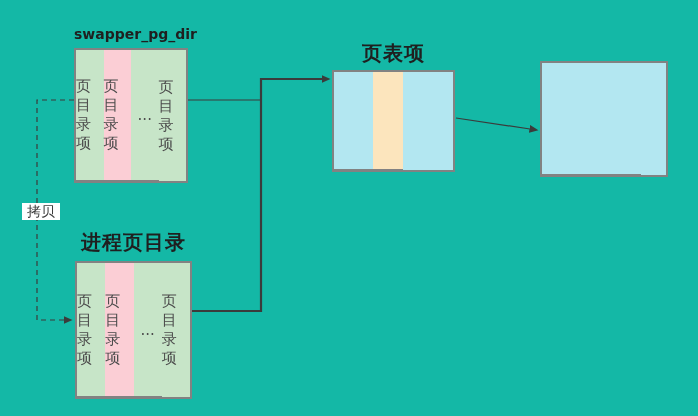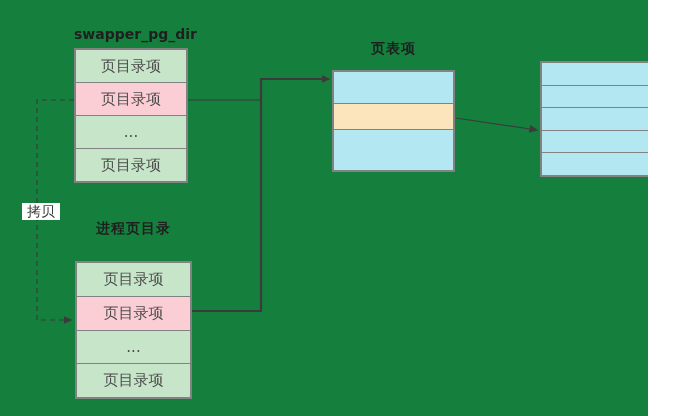--- a/index.html
+++ b/index.html
@@ -1,35 +1,35 @@
 <!DOCTYPE html>
 <html style="--green: #c7e5c8; --pink: #fbced5; --cyan: #b3e7f1; --orange: #fce5bd; --border: #828282; --line: #3b3b3b; --row-text: #4c4c4c; --title-text: #1f1f1f;"><head>
 <meta charset="utf-8">
 <style>
   html,body{margin:0;padding:0;background:#ffffff;}
   .canvas{
-    position:relative;width:648px;height:416px;background:#15803d;
+    position:relative;width:698px;height:416px;background:#14b8a6;
     font-family:"DejaVu Sans","Liberation Sans",sans-serif;overflow:hidden;
   }
   .tbl{
-    position:absolute;display:flex;flex-direction:column;
+    position:absolute;display:flex;flex-direction:row;
     border:2px solid var(--border);box-sizing:border-box;background:#fff;
   }
   .trow{
     border-bottom:1.5px solid var(--border);
     display:flex;align-items:center;justify-content:center;
     font-size:15px;color:var(--row-text);box-sizing:border-box;
     flex:1;
   }
   .trow:last-child{border-bottom:none;}
   .title{
     position:absolute;font-weight:bold;color:var(--title-text);
     text-align:center;white-space:nowrap;
   }
-  .title-cn{font-size:14px;letter-spacing:1px;}
+  .title-cn{font-size:20px;letter-spacing:1px;}
   .title-latin{font-size:14px;letter-spacing:0;}
   svg.connectors{position:absolute;left:0;top:0;width:698px;height:416px;}
   svg.connectors path{fill:none;stroke:var(--line);}
   .lbl-copy{
     position:absolute;left:22px;top:203px;width:38px;height:17px;
     background:#ffffff;font-size:14px;line-height:17px;color:#3d3d3d;
     text-align:center;
   }
 </style>
 </head>
@@ -52,21 +52,21 @@
   <div class="title title-latin" style="left:74px;top:26px;width:114px;">swapper_pg_dir</div>
   <div class="tbl" style="left:74px;top:48px;width:114px;height:135px;">
     <div class="trow" style="background: rgb(199, 229, 200);">页目录项</div>
     <div class="trow" style="background: rgb(251, 206, 213);">页目录项</div>
     <div class="trow" style="background: rgb(199, 229, 200);">...</div>
     <div class="trow" style="background: rgb(199, 229, 200);">页目录项</div>
   </div>
 
   <div class="lbl-copy">拷贝</div>
 
-  <div class="title title-cn" style="left:75px;top:220px;width:117px;">进程页目录</div>
+  <div class="title title-cn" style="left:75px;top:229px;width:117px;">进程页目录</div>
   <div class="tbl" style="left:75px;top:261px;width:117px;height:138px;">
     <div class="trow" style="background: rgb(199, 229, 200);">页目录项</div>
     <div class="trow" style="background: rgb(251, 206, 213);">页目录项</div>
     <div class="trow" style="background: rgb(199, 229, 200);">...</div>
     <div class="trow" style="background: rgb(199, 229, 200);">页目录项</div>
   </div>
 
   <div class="title title-cn" style="left:332px;top:40px;width:123px;">页表项</div>
   <div class="tbl" style="left:332px;top:70px;width:123px;height:102px;">
     <div class="trow" style="flex: 33 1 0%; background: rgb(179, 231, 241);"></div>

